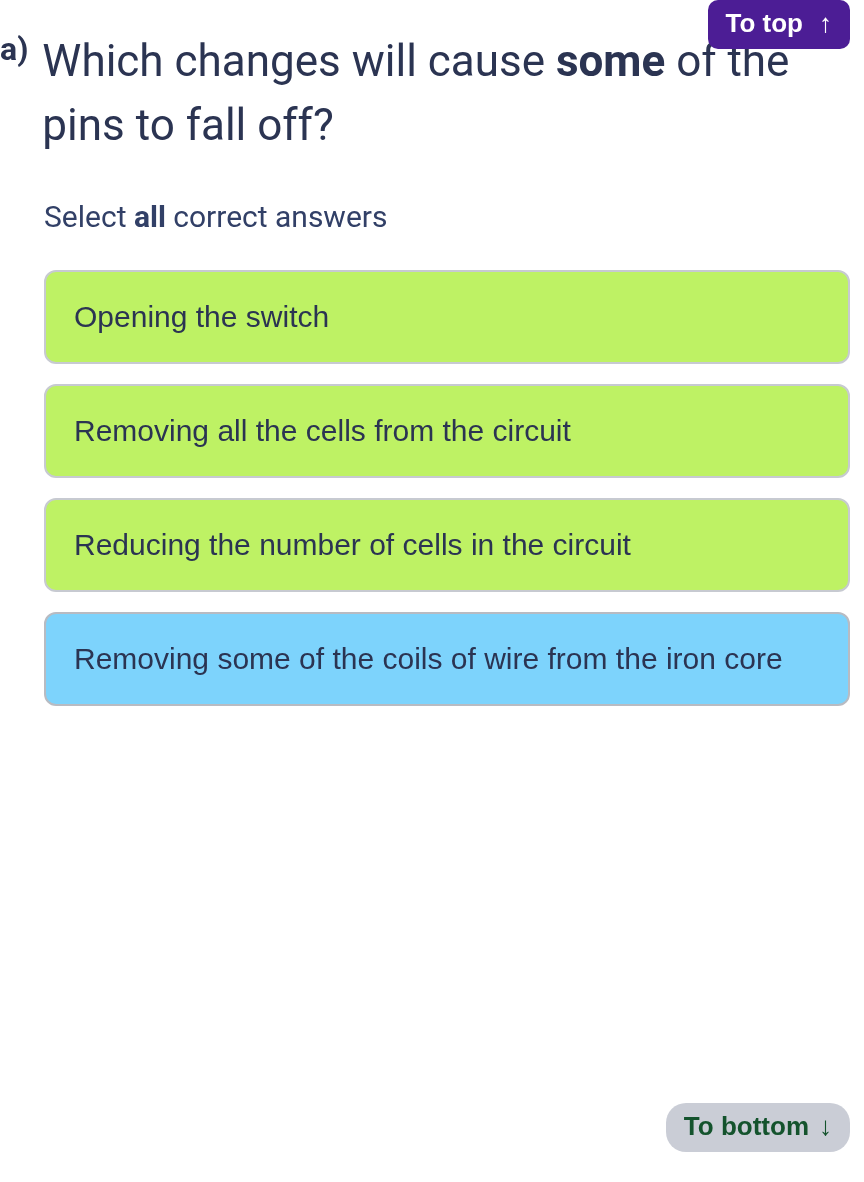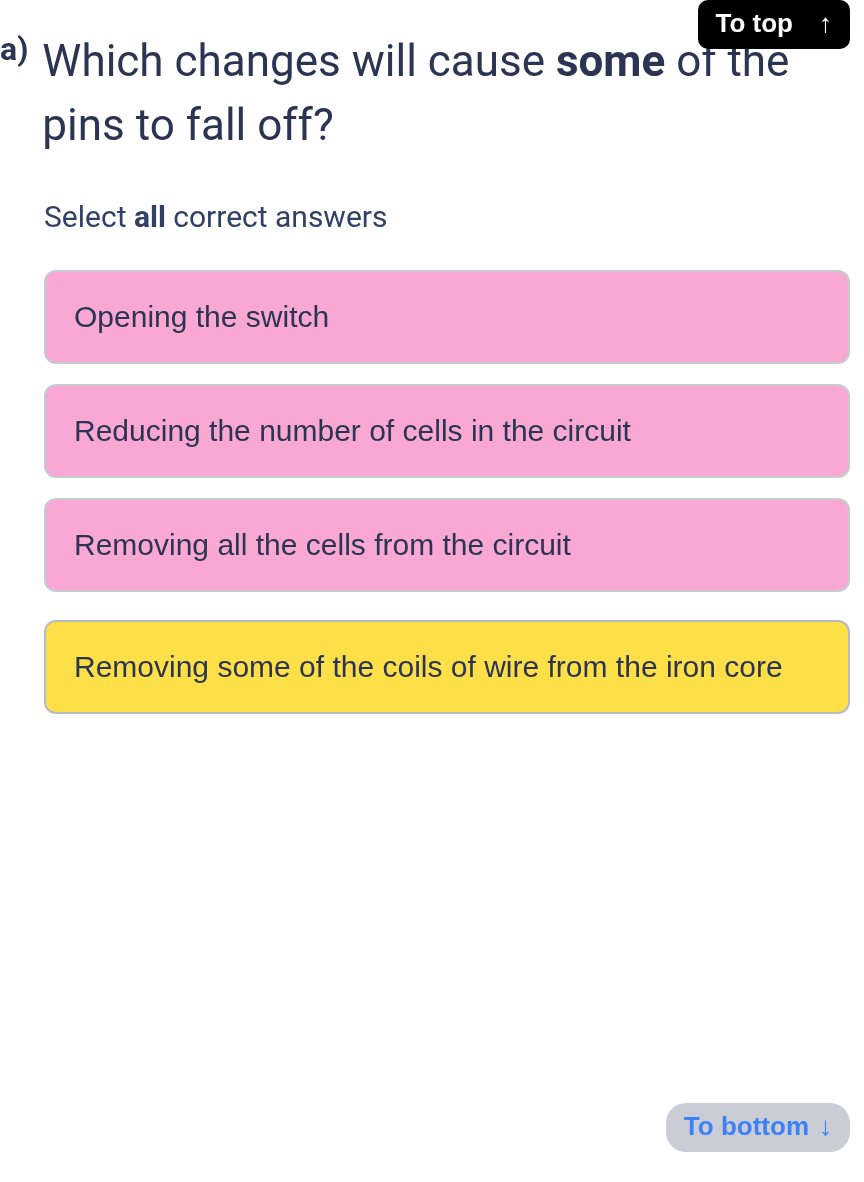--- a/index.html
+++ b/index.html
@@ -55,51 +55,50 @@
       flex-direction: column;
       gap: 20px;
     }
     .option {
       border: 2px solid #c7cad1;
       border-radius: 12px;
       padding: 24px 28px;
       font-size: 30px;
       color: #2b3452;
       line-height: 1.4;
-      background: #f9a8d4;
+      background: #bef264;
       cursor: pointer;
       text-align: left;
     }
     .option.selected {
-      background: #fde047;
+      background: #7dd3fc;
       border-color: #b8bbc2;
-      margin-top: 8px;
     }
     .to-top-btn {
       position: absolute;
       top: 0;
       right: 14px;
-      background: #000000;
+      background: #4c1d95;
       color: #fff;
       font-size: 26px;
       font-weight: 600;
       padding: 8px 18px 10px 18px;
       border-radius: 10px;
       display: flex;
       align-items: center;
-      gap: 26px;
+      gap: 16px;
       cursor: pointer;
       border: none;
     }
     .to-bottom-btn {
       position: absolute;
       bottom: 30px;
       right: 14px;
       background: rgba(179, 184, 196, 0.7);
-      color: #3b82f6;
+      color: #14532d;
       font-size: 26px;
       font-weight: 600;
       padding: 8px 18px 10px 18px;
       border-radius: 20px;
       display: flex;
       align-items: center;
       gap: 10px;
       cursor: pointer;
       border: none;
       z-index: 10;
@@ -124,22 +123,22 @@
       <span>Which changes will cause </span><span class="bold">some</span><span> of the pins to fall off?</span>
     </div>
   </div>
 
   <div class="instruction">
     <span>Select </span><span class="bold">all</span><span> correct answers</span>
   </div>
 
   <div class="options" id="options-list">
   <button class="option"><span>Opening the switch</span></button>
+      <button class="option"><span>Removing all the cells from the circuit</span></button>
       <button class="option"><span>Reducing the number of cells in the circuit</span></button>
-      <button class="option"><span>Removing all the cells from the circuit</span></button>
       <button class="option selected"><span>Removing some of the coils of wire from the iron core</span></button>
     </div>
 </div>
 
 <button class="to-bottom-btn">
   <span>To bottom</span>
   <span class="arrow-icon">↓</span>
 </button>
 
 </body></html>

